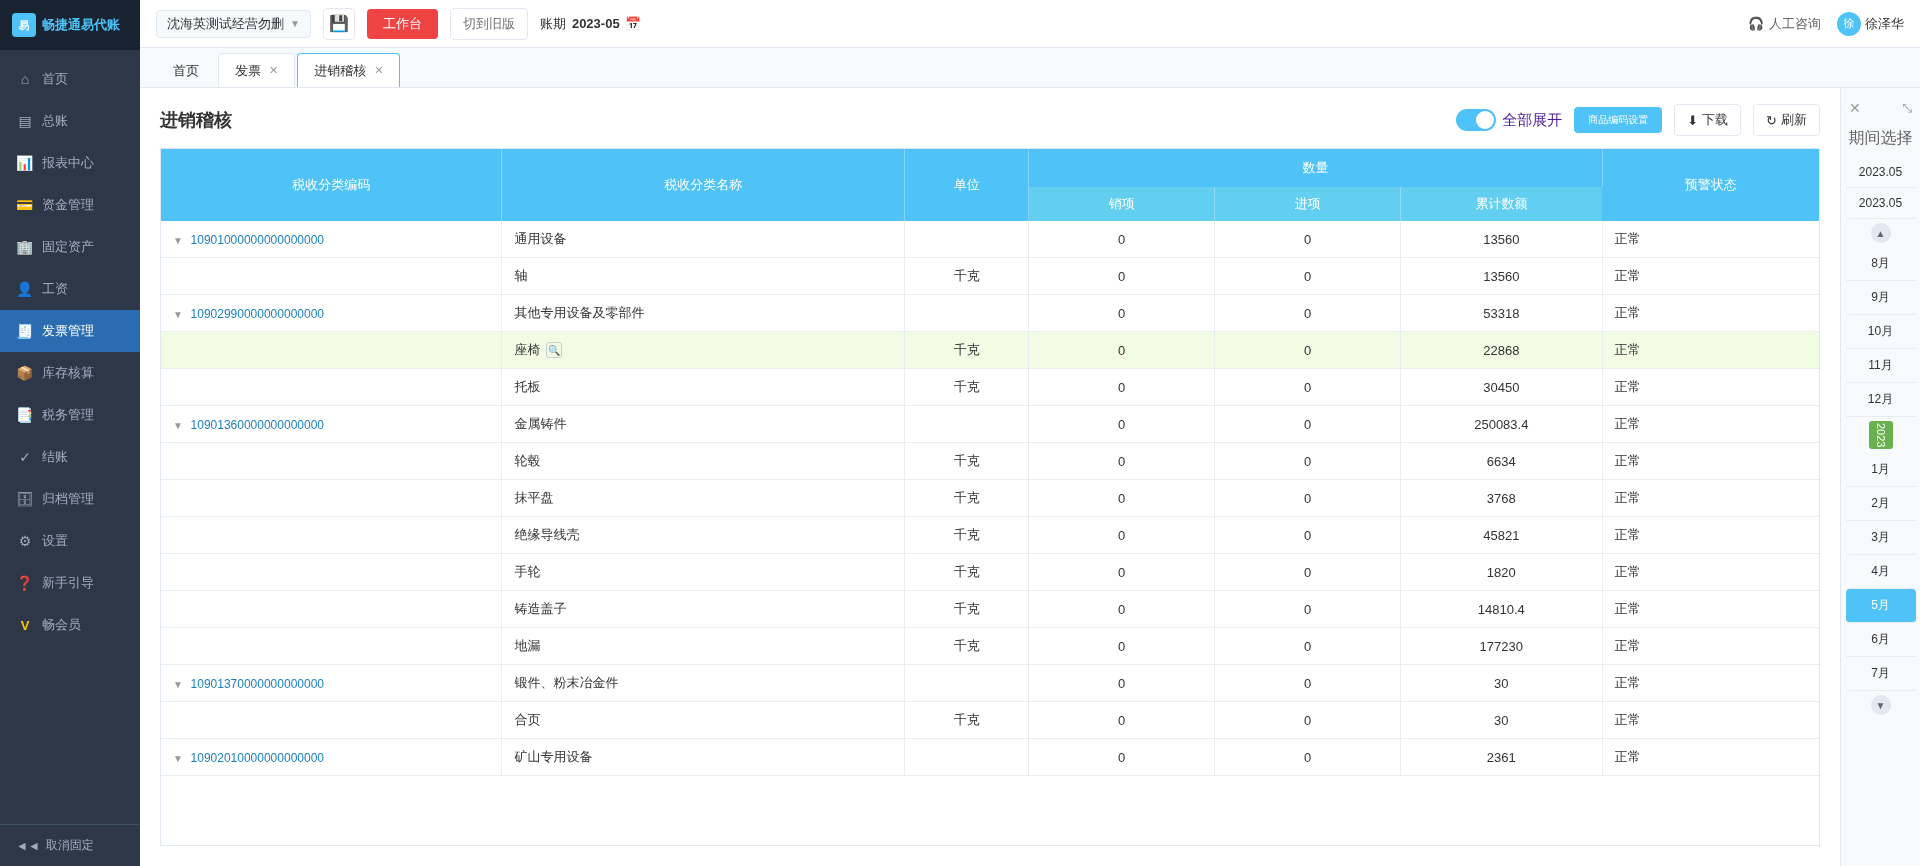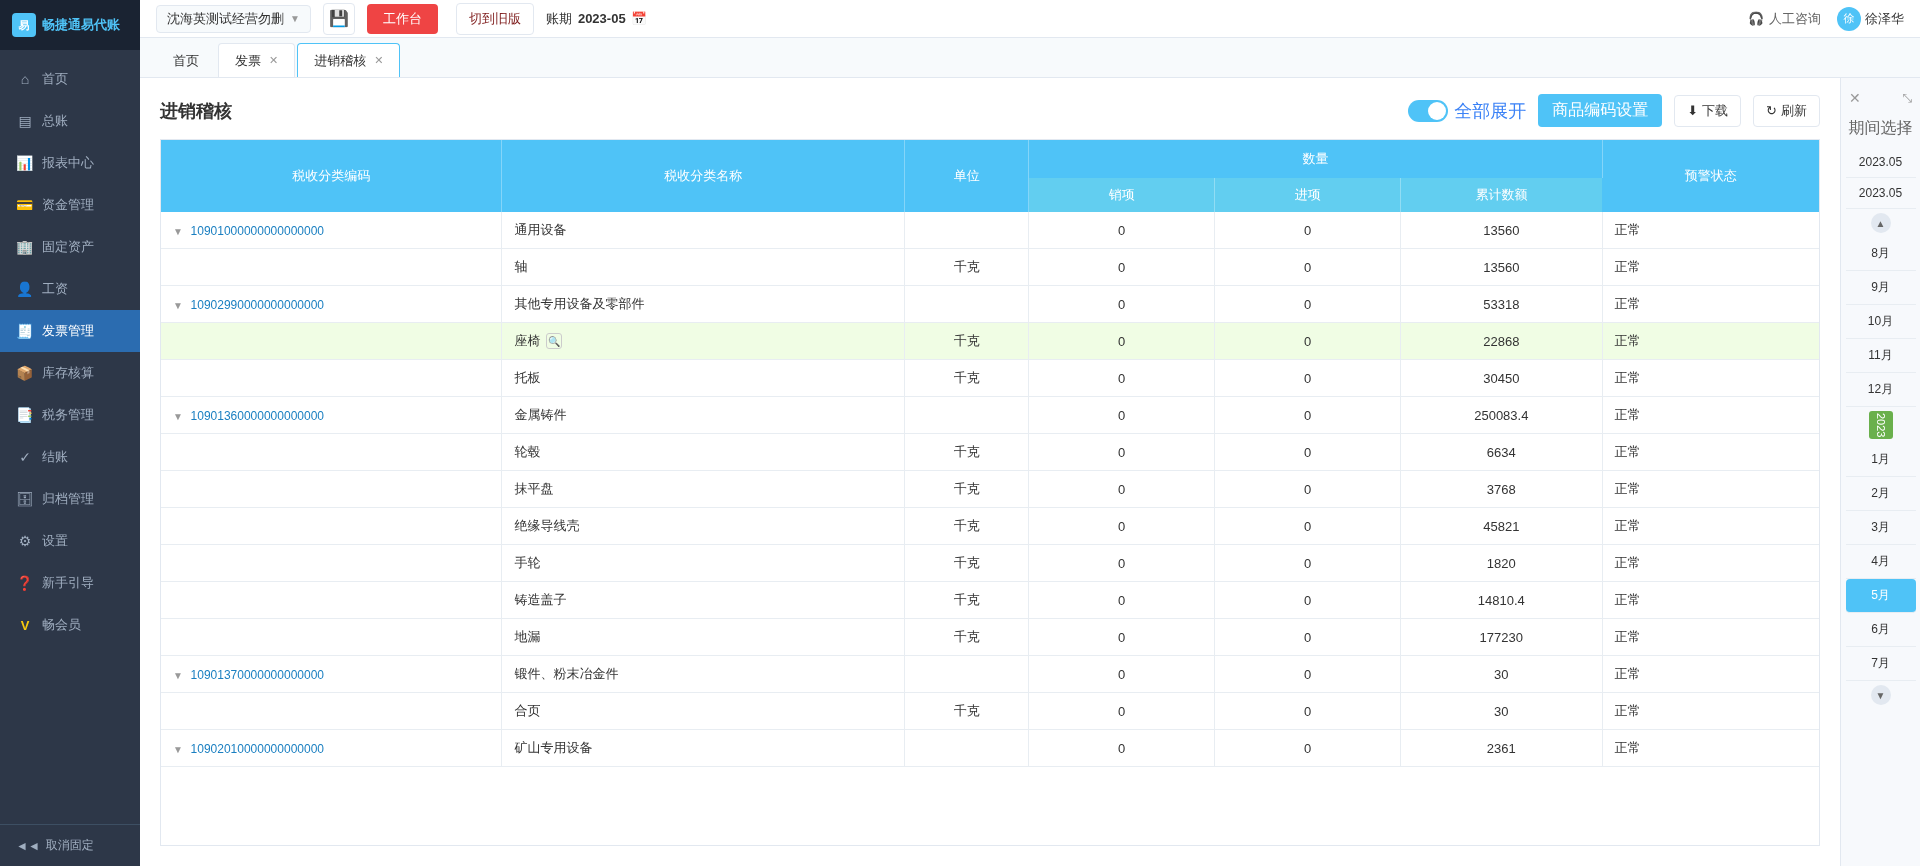--- a/index.html
+++ b/index.html
@@ -12,49 +12,49 @@
     .sidebar-menu { flex: 1; padding: 8px 0; }
     .sidebar-item { display: flex; align-items: center; gap: 8px; padding: 12px 16px; color: #a0aec0; cursor: pointer; font-size: 13px; }
     .sidebar-item.active { background: #2b6cb0; color: white; }
     .sidebar-item-icon { width: 18px; height: 18px; display: flex; align-items: center; justify-content: center; font-size: 14px; }
     .sidebar-bottom { padding: 12px 16px; color: #a0aec0; font-size: 12px; display: flex; align-items: center; gap: 6px; cursor: pointer; border-top: 1px solid #3d4f63; }
 
     
     .main { flex: 1; display: flex; flex-direction: column; height: 100%; }
 
     
-    .topbar { height: 38px; background: white; display: flex; align-items: center; padding: 0 16px; gap: 12px; border-bottom: 1px solid #e2e8f0; flex-shrink: 0; }
+    .topbar { height: 48px; background: white; display: flex; align-items: center; padding: 0 16px; gap: 12px; border-bottom: 1px solid #e2e8f0; flex-shrink: 0; }
     .topbar-company { display: flex; align-items: center; gap: 6px; background: #f7fafc; border: 1px solid #e2e8f0; border-radius: 4px; padding: 4px 10px; font-size: 13px; color: #333; cursor: pointer; }
     .topbar-company-arrow { color: #999; font-size: 10px; }
     .topbar-save-btn { width: 32px; height: 32px; border: 1px solid #e2e8f0; border-radius: 4px; background: white; display: flex; align-items: center; justify-content: center; cursor: pointer; color: #666; }
     .topbar-workbench { background: #ef4444; color: white; border: none; border-radius: 4px; padding: 6px 16px; cursor: pointer; font-size: 13px; }
-    .topbar-old-ver { border: 1px solid #e2e8f0; background: white; border-radius: 4px; padding: 6px 12px; cursor: pointer; font-size: 13px; color: #7f1d1d; margin-left: 6px; }
+    .topbar-old-ver { border: 1px solid #e2e8f0; background: white; border-radius: 4px; padding: 6px 12px; cursor: pointer; font-size: 13px; color: #737373; }
     .topbar-period { display: flex; align-items: center; gap: 6px; font-size: 13px; color: #333; }
     .topbar-right { margin-left: auto; display: flex; align-items: center; gap: 16px; }
     .topbar-service { display: flex; align-items: center; gap: 4px; color: #666; font-size: 13px; cursor: pointer; }
     .topbar-user { display: flex; align-items: center; gap: 4px; color: #333; font-size: 13px; cursor: pointer; }
     .topbar-user-avatar { width: 24px; height: 24px; background: #4fc3f7; border-radius: 50%; display: flex; align-items: center; justify-content: center; color: white; font-size: 11px; }
 
     
     .tabbar { height: 40px; background: #f7fafc; display: flex; align-items: flex-end; padding: 0 16px; gap: 2px; border-bottom: 1px solid #e2e8f0; flex-shrink: 0; }
     .tab { height: 34px; padding: 0 16px; display: flex; align-items: center; gap: 8px; cursor: pointer; font-size: 13px; border-radius: 4px 4px 0 0; border: 1px solid transparent; border-bottom: none; }
     .tab.home { background: transparent; color: #333; }
     .tab.normal { background: white; color: #333; border-color: #e2e8f0; }
     .tab.active { background: white; color: #333; border-color: #4fc3f7; border-bottom-color: white; }
     .tab-close { color: #999; font-size: 11px; cursor: pointer; }
 
     
     .content { flex: 1; background: white; overflow: hidden; display: flex; flex-direction: column; }
     .content-header { padding: 16px 20px 12px; display: flex; align-items: center; justify-content: space-between; flex-shrink: 0; }
     .page-title { font-size: 18px; font-weight: bold; color: #333; }
     .header-actions { display: flex; align-items: center; gap: 12px; }
-    .toggle-label { display: flex; align-items: center; gap: 6px; font-size: 18px; color: #3b82f6; }
+    .toggle-label { display: flex; align-items: center; gap: 6px; font-size: 15px; color: #4c1d95; }
     .toggle-switch { width: 40px; height: 22px; background: #4fc3f7; border-radius: 11px; position: relative; cursor: pointer; }
     .toggle-knob { width: 18px; height: 18px; background: white; border-radius: 50%; position: absolute; top: 2px; right: 2px; }
-    .btn-product-code { background: #4fc3f7; color: white; border: none; border-radius: 4px; padding: 6px 14px; cursor: pointer; font-size: 16px; }
+    .btn-product-code { background: #4fc3f7; color: white; border: none; border-radius: 4px; padding: 6px 14px; cursor: pointer; font-size: 10px; }
     .btn-download { display: flex; align-items: center; gap: 4px; background: white; border: 1px solid #e2e8f0; border-radius: 4px; padding: 6px 12px; cursor: pointer; font-size: 13px; color: #333; }
     .btn-refresh { display: flex; align-items: center; gap: 4px; background: white; border: 1px solid #e2e8f0; border-radius: 4px; padding: 6px 12px; cursor: pointer; font-size: 13px; color: #333; }
 
     
     .table-container { flex: 1; overflow-y: auto; overflow-x: hidden; margin: 0 20px 20px; border: 1px solid #e2e8f0; }
     table { width: 100%; border-collapse: collapse; }
     thead tr { background: #4fc3f7; }
     thead th { color: white; padding: 10px 12px; text-align: center; font-size: 13px; font-weight: normal; border-right: 1px solid rgba(255,255,255,0.3); }
     thead th:last-child { border-right: none; }
     .sub-header { background: #62cef0; }

